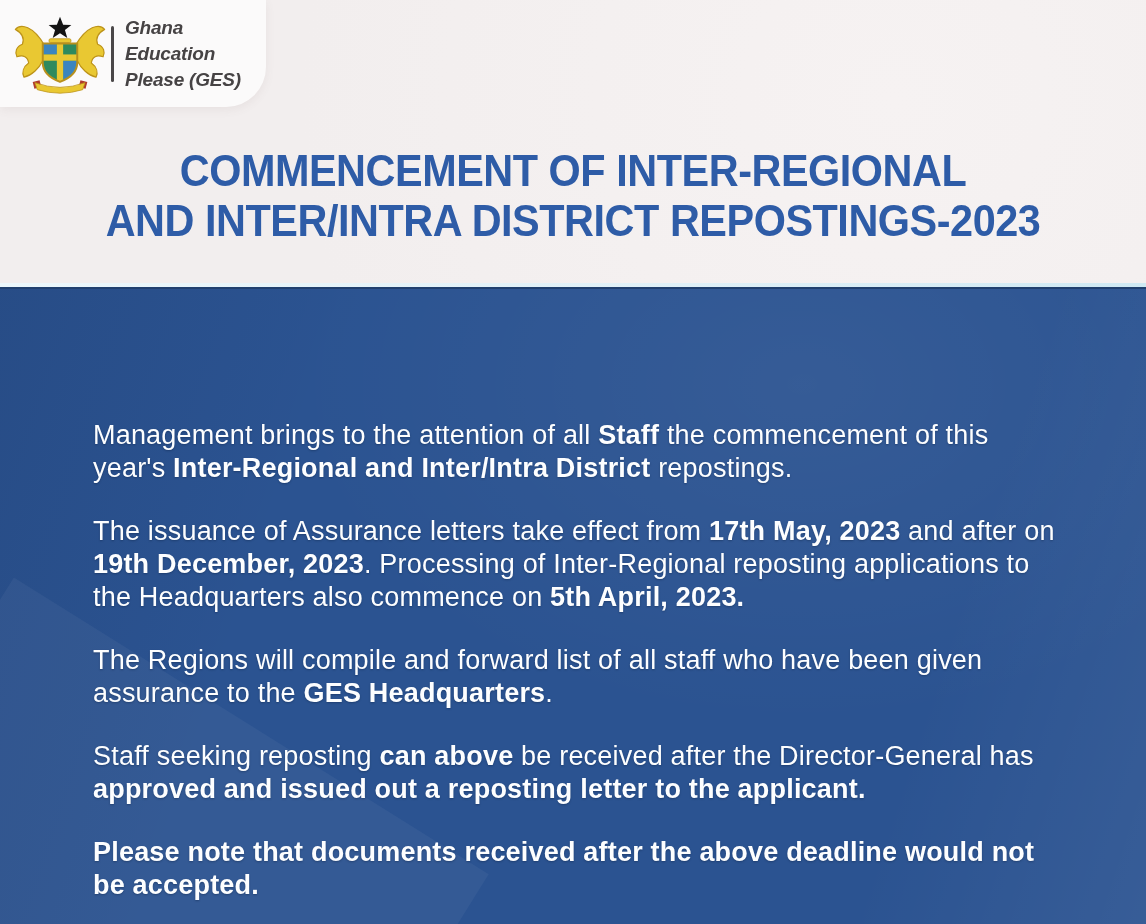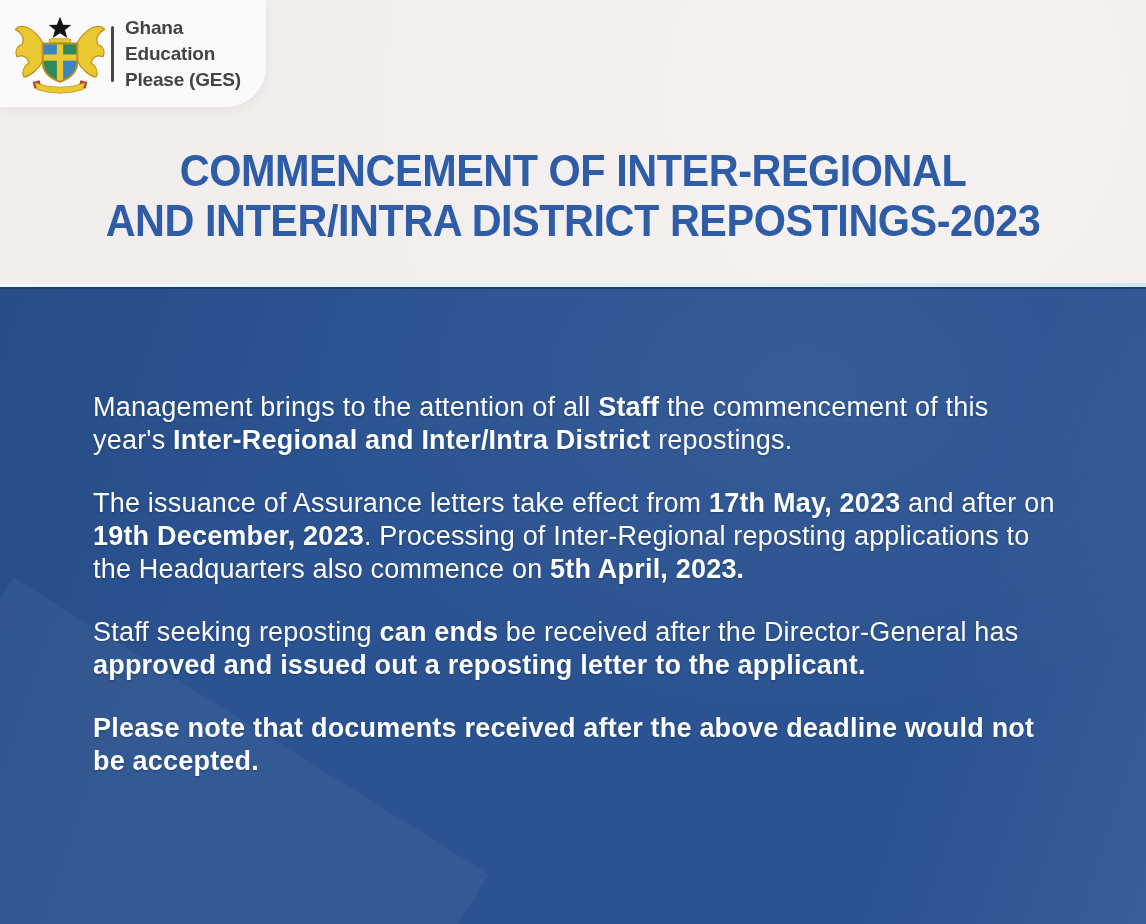--- a/index.html
+++ b/index.html
@@ -29,21 +29,21 @@
     position:relative;
     width:100%;height:283px;
     background:radial-gradient(circle at 78% 35%, #f6f2f2 0%, var(--header-bg) 65%);
   }
   .logo-card{
     position:absolute;top:0;left:0;
     width:266px;height:107px;
     background:var(--card-bg);
     border-radius:0 0 40px 0;
     box-shadow:0 3px 10px rgba(120,95,95,.08);
-    display:flex;align-items:center;
+    display:flex;align-items:center;font-style:italic;
   }
   .coa{width:94px;height:84px;margin:4px 2px 0 13px;flex:0 0 auto;}
   .logo-divider{
     width:3px;height:56px;
     background:var(--divider);
     border-radius:2px;
     margin:0 11px 0 2px;flex:0 0 auto;
   }
   .org-name{
     font-size:19px;font-weight:bold;
@@ -88,20 +88,21 @@
     pointer-events:none;
   }
   .blue-body p{
     position:relative;z-index:1;
     color:var(--body-text);
     font-size:27px;
     line-height:33px;
     letter-spacing:.2px;
     margin-bottom:30px;
     text-shadow:0 1px 2px rgba(10,25,55,.35);
+    margin-top:28px;
   }
   .blue-body p .b{font-weight:bold;}
 </style>
 </head>
 <body>
 
 <div class="canvas">
 
   <header class="header">
 
@@ -146,17 +147,18 @@
       <span class="line">AND INTER/INTRA DISTRICT REPOSTINGS-2023</span>
     </h1>
 
   </header>
 
   <div class="sep"></div>
 
   <main class="blue-body">
     <p><span>Management brings to the attention of all </span><span class="b">Staff</span><span> the commencement of this year's </span><span class="b">Inter-Regional and Inter/Intra District</span><span> repostings.</span></p>
     <p><span>The issuance of Assurance letters take effect from </span><span class="b">17th May, 2023</span><span> and after on </span><span class="b">19th December, 2023</span><span>. Processing of Inter-Regional reposting applications to the Headquarters also commence on </span><span class="b">5th April, 2023.</span></p>
-    <p><span>Staff seeking reposting </span><span class="b">can ends</span><span> be received after the Director-General has </span><span class="b">approved and issued out a reposting letter to the applicant.</span></p>
+    <p><span>The Regions will compile and forward list of all staff who have been given assurance to the </span><span class="b">GES Headquarters</span><span>.</span></p>
+    <p><span>Staff seeking reposting </span><span class="b">can above</span><span> be received after the Director-General has </span><span class="b">approved and issued out a reposting letter to the applicant.</span></p>
     <p><span class="b">Please note that documents received after the above deadline would not be accepted.</span></p>
   </main>
 
 </div>
 
 </body></html>

